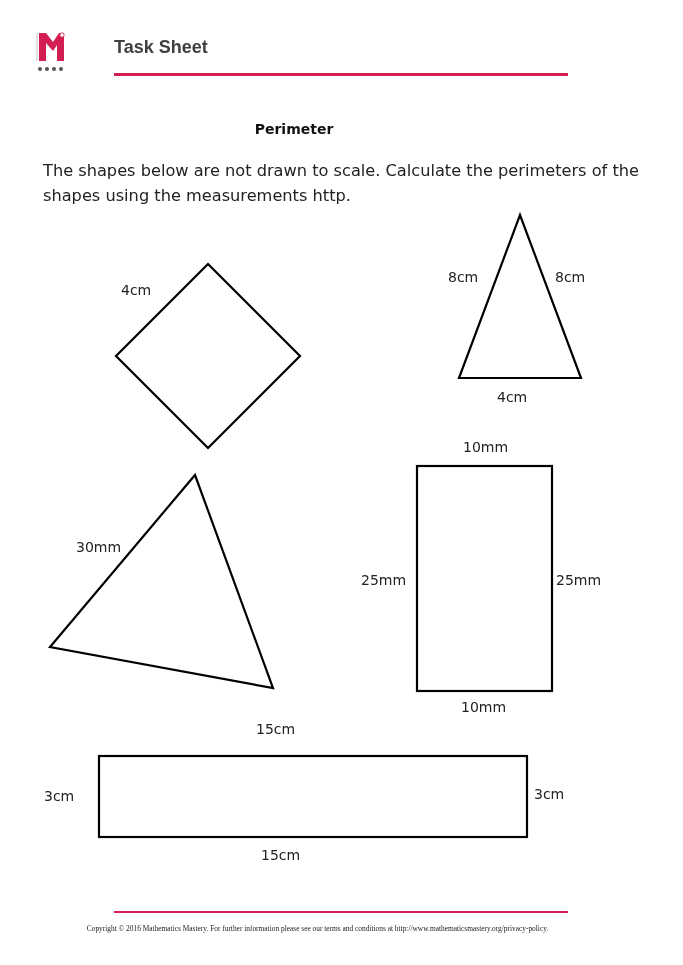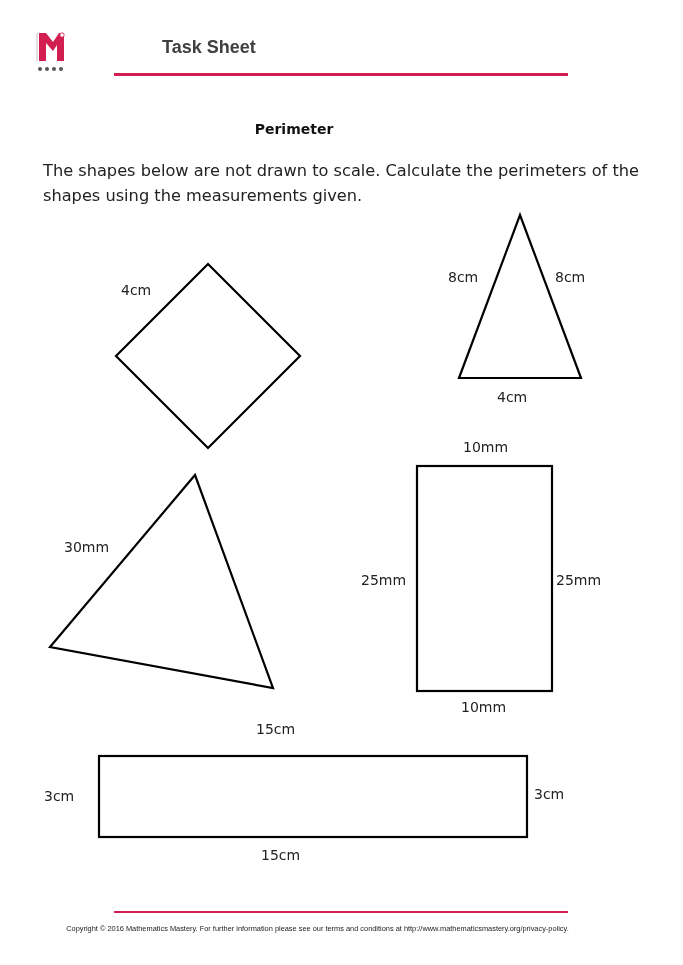--- a/index.html
+++ b/index.html
@@ -1,61 +1,61 @@
 <!DOCTYPE html>
 <html><head>
 <meta charset="utf-8">
 <style>
   html, body { margin:0; padding:0; background:#ffffff; }
   body { width:683px; height:965px; position:relative; overflow:hidden; font-family:"DejaVu Sans", sans-serif; color:#111; }
   .abs { position:absolute; }
   .logo { left:36px; top:32px; width:32px; height:42px; }
-  .header-title { left:114px; top:37px; font-family:"Liberation Sans", sans-serif; font-weight:bold; font-size:18px; color:#3f3f3f;margin-left:48px; }
+  .header-title { left:114px; top:37px; font-family:"Liberation Sans", sans-serif; font-weight:bold; font-size:18px; color:#3f3f3f; }
   .rule { height:3px; background:#d21e50; }
   .rule-top { left:114px; top:73px; width:454px; }
   .rule-bottom { left:114px; top:911px; width:454px; height:2px; }
   .section-title { left:0; width:588px; top:121px; text-align:center; font-weight:bold; font-size:14px; color:#111; }
   .instructions { left:43px; top:158px; width:600px; font-size:16.2px; line-height:25px; color:#222; }
   .label { font-size:14px; color:#222; white-space:nowrap; }
-  .footer { left:0; width:635px; top:924px; text-align:center; font-family:Liberation Sans, sans-serif; font-size:7.4px; color:#222; }
+  .footer { left:0; width:635px; top:924px; text-align:center; font-family:Liberation Serif, serif; font-size:7.4px; color:#222; }
   svg.shapes { position:absolute; left:0; top:0; }
 </style>
 </head>
 <body>
 
 <svg class="abs logo" viewBox="0 0 32 42" width="32" height="42">
   <line x1="1" y1="1" x2="1" y2="29" stroke="#999" stroke-width="0.6"></line>
   <polygon points="3,1 10,1 17,10 23,1 28,1 28,29 21,29 21,13 17,19 10,11 10,29 3,29" fill="#d21e50"></polygon>
   <circle cx="26" cy="3" r="2.2" fill="#fff" stroke="#d21e50" stroke-width="0.8"></circle>
   <circle cx="4" cy="37" r="2" fill="#555"></circle>
   <circle cx="11" cy="37" r="2" fill="#555"></circle>
   <circle cx="18" cy="37" r="2" fill="#555"></circle>
   <circle cx="25" cy="37" r="2" fill="#555"></circle>
 </svg>
 <div class="abs header-title">Task Sheet</div>
 <div class="abs rule rule-top"></div>
 
 <div class="abs section-title">Perimeter</div>
-<div class="abs instructions">The shapes below are not drawn to scale. Calculate the perimeters of the shapes using the measurements given.</div>
+<div class="abs instructions">The shapes below are not drawn to scale. Calculate the perimeters of the shapes using the measurements http.</div>
 
 <svg class="shapes" width="683" height="965">
   <polygon points="208,264 300,356 208,448 116,356" fill="none" stroke="#000" stroke-width="2.2"></polygon>
   <polygon points="520,215 581,378 459,378" fill="none" stroke="#000" stroke-width="2.2"></polygon>
   <polygon points="195,475 273,688 50,647" fill="none" stroke="#000" stroke-width="2.2"></polygon>
   <rect x="417" y="466" width="135" height="225" fill="none" stroke="#000" stroke-width="2.2"></rect>
   <rect x="99" y="756" width="428" height="81" fill="none" stroke="#000" stroke-width="2.2"></rect>
 </svg>
 
 <div class="abs label" style="left:121px;top:282px;">4cm</div>
 
 <div class="abs label" style="left:448px;top:269px;">8cm</div>
 <div class="abs label" style="left:555px;top:269px;">8cm</div>
 <div class="abs label" style="left:497px;top:389px;">4cm</div>
 
-<div class="abs label" style="left:64px;top:539px;text-align:center;">30mm</div>
+<div class="abs label" style="left:76px;top:539px;text-align:center;">30mm</div>
 
 <div class="abs label" style="left:463px;top:439px;">10mm</div>
 <div class="abs label" style="left:361px;top:572px;">25mm</div>
 <div class="abs label" style="left:556px;top:572px;">25mm</div>
 <div class="abs label" style="left:461px;top:699px;">10mm</div>
 
 <div class="abs label" style="left:256px;top:721px;">15cm</div>
 <div class="abs label" style="left:44px;top:788px;">3cm</div>
 <div class="abs label" style="left:534px;top:786px;">3cm</div>
 <div class="abs label" style="left:261px;top:847px;">15cm</div>

